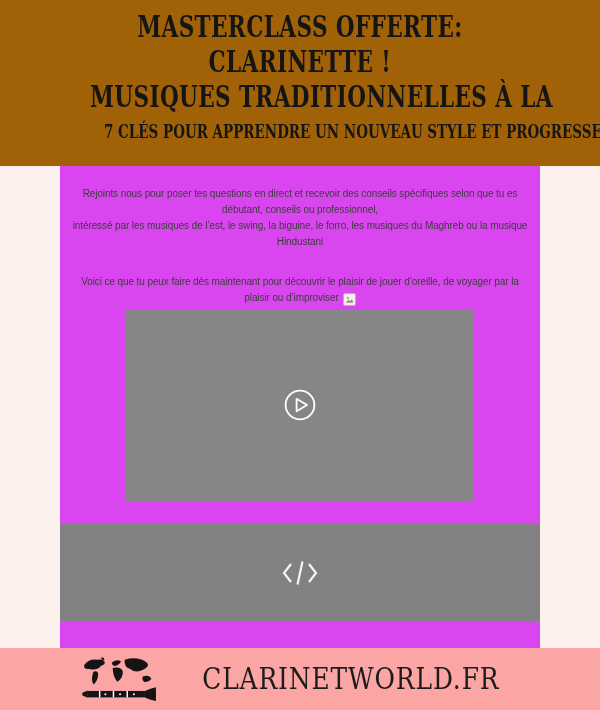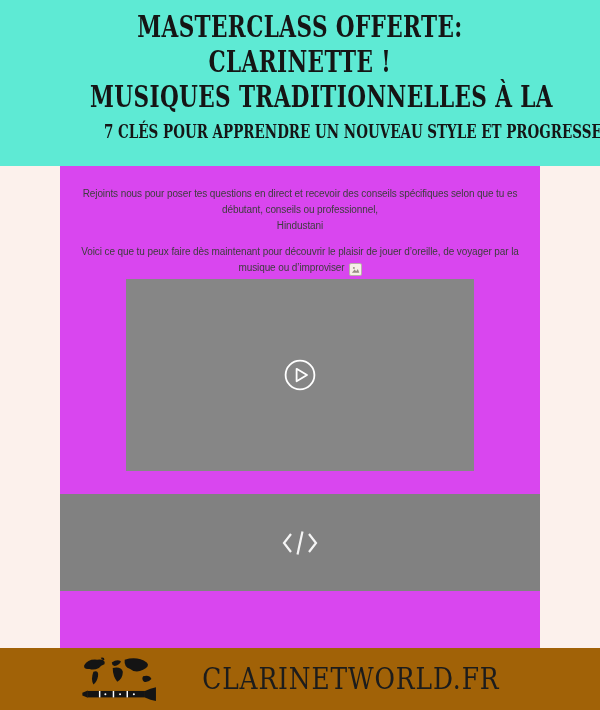--- a/index.html
+++ b/index.html
@@ -7,21 +7,21 @@
   body {
     background:#fcf1ec;
     font-family:"Liberation Sans","DejaVu Sans",sans-serif;
     overflow:hidden;
   }
   .page { width:600px; height:710px; }
 
   
   .hero {
     height:166px;
-    background:#5eead4;
+    background:#a16207;
     text-align:center;
     padding-top:9px;
     overflow:hidden;
   }
   .h-line { display:block; white-space:nowrap; line-height:35px; }
   .h-line .sq {
     display:inline-block;
     transform:scaleX(0.72);
     transform-origin:50% 50%;
     font-family:"DejaVu Serif","Liberation Serif",serif;
@@ -50,21 +50,21 @@
     padding-top:20px;
   }
   .para {
     text-align:center;
     color:#3d3d3d;
     font-size:10px;
     line-height:16px;
     letter-spacing:-0.1px;
   }
   .p-line { display:block; white-space:nowrap; }
-  .para-2 { margin-top:10px; }
+  .para-2 { margin-top:24px; }
 
   .img-ph {
     display:inline-flex;
     align-items:center; justify-content:center;
     width:13px; height:13px;
     border:1px solid #b9b1a9;
     border-radius:2px;
     margin-left:4px;
     vertical-align:-3px;
     background:#f6efe8;
@@ -81,21 +81,21 @@
   .embed {
     width:480px; height:97px;
     margin:23px auto 0;
     background:#818181;
     display:flex; align-items:center; justify-content:center;
   }
 
   
   .footer {
     height:62px;
-    background:#a16207;
+    background:#fca5a5;
     display:flex; align-items:center; justify-content:center;
     gap:13px;
   }
   .brand {
     display:inline-block;
     transform:scaleX(0.86);
     transform-origin:50% 50%;
     font-family:"DejaVu Serif","Liberation Serif",serif;
     font-weight:400;
     font-size:29px;
@@ -119,26 +119,27 @@
     <h2 class="subtitle">
       <span class="sub-line"><span class="sq2">7 CLÉS POUR APPRENDRE UN NOUVEAU STYLE ET PROGRESSER</span></span>
     </h2>
   </header>
 
   <main class="content">
 
     <p class="para">
       <span class="p-line">Rejoints nous pour poser tes questions en direct et recevoir des conseils spécifiques selon que tu es</span>
       <span class="p-line">débutant, conseils ou professionnel,</span>
+      <span class="p-line">intéressé par les musiques de l’est, le swing, la biguine, le forro, les musiques du Maghreb ou la musique</span>
       <span class="p-line">Hindustani</span>
     </p>
 
     <p class="para para-2">
       <span class="p-line">Voici ce que tu peux faire dès maintenant pour découvrir le plaisir de jouer d’oreille, de voyager par la</span>
-      <span class="p-line"><span>musique ou d’improviser</span><span class="img-ph">
+      <span class="p-line"><span>plaisir ou d’improviser</span><span class="img-ph">
             <svg width="9" height="9" viewBox="0 0 10 10">
               <circle cx="3.2" cy="3.2" r="1.1" fill="#968e84"></circle>
               <path d="M1 8.6 L4 5 L5.8 7 L7.6 4.4 L9.2 8.6 Z" fill="#968e84"></path>
             </svg>
           </span></span>
     </p>
 
     <div class="video">
       <span style="line-height:0;">
         <svg width="32" height="32" viewBox="0 0 32 32">

